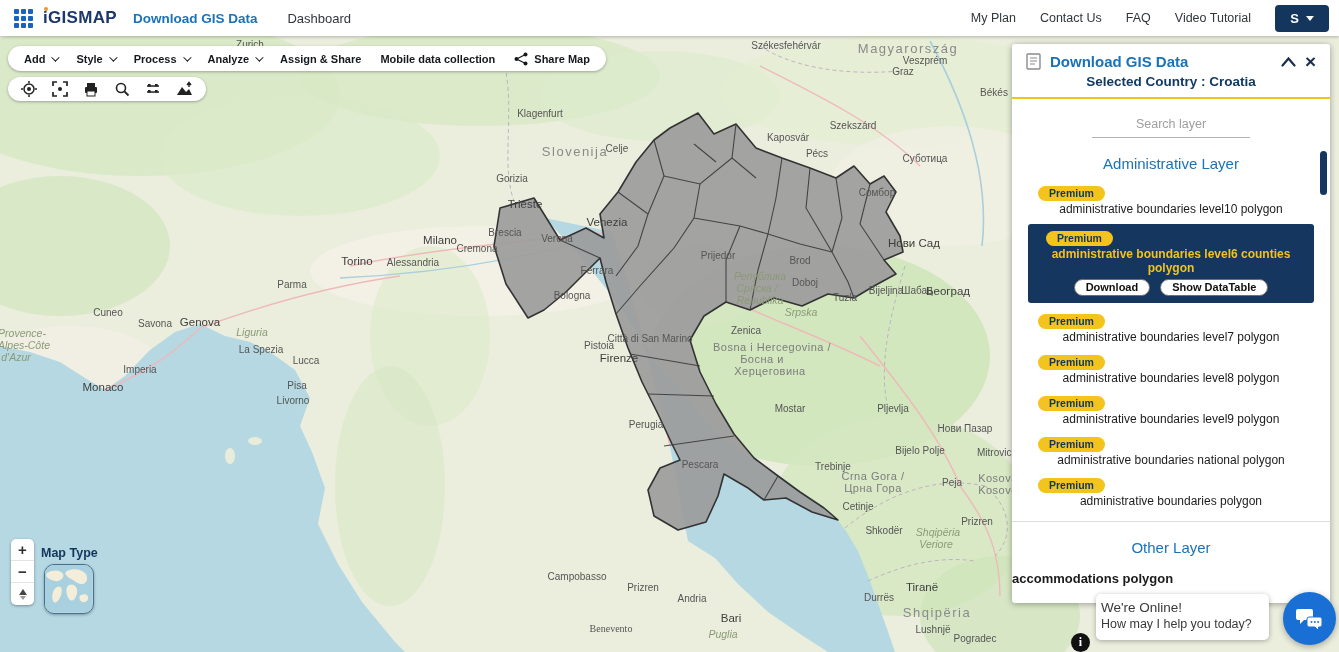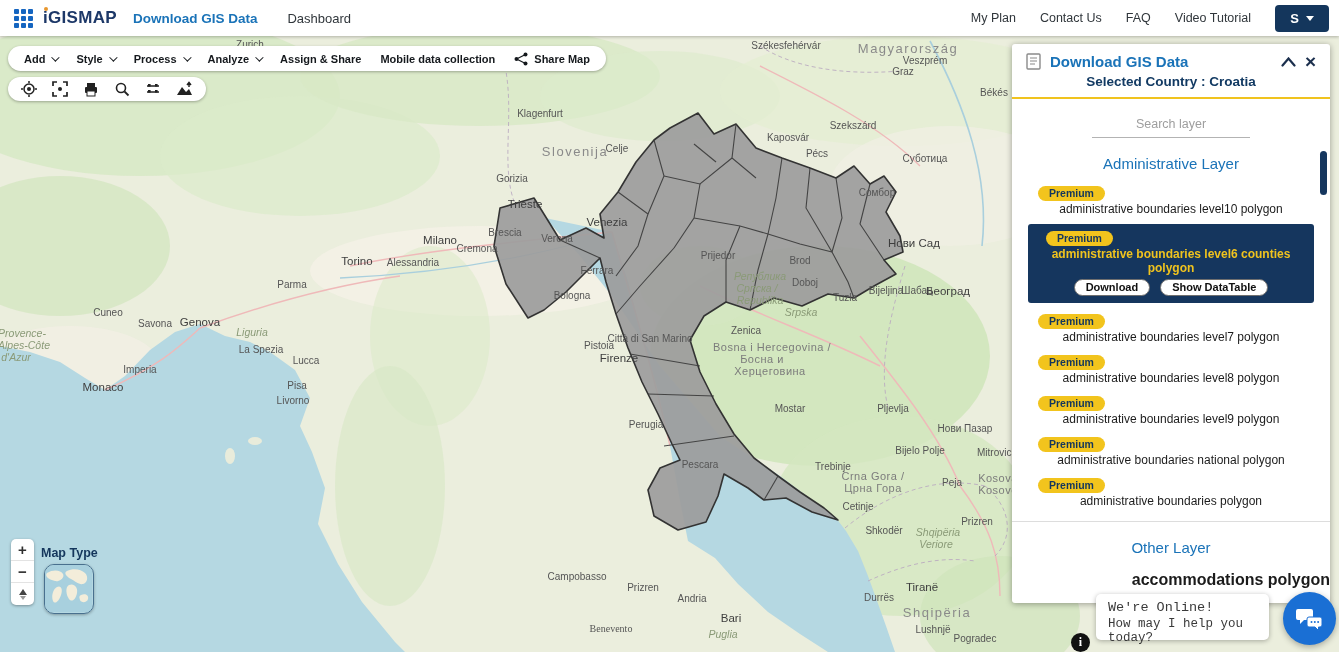--- a/index.html
+++ b/index.html
@@ -74,27 +74,27 @@
   .prem-row { margin-bottom:8px; cursor:pointer; }
   .badge { display:inline-block; margin-left:26px; background:#f2c41d; color:#14365c;
            font-size:10.5px; font-weight:700; padding:1px 11px 2px; border-radius:9px; }
   .row-label { text-align:center; font-size:12px; font-weight:500; color:#1c1c1c; margin-top:1px; }
   .selected-row { background:#15365e; margin:2px 16px 8px; padding:4px 8px 7px; border-radius:3px; cursor:pointer; }
   .selected-row .badge { margin-left:10px; }
   .selected-row .row-label { color:#f0c31e; font-weight:700; }
   .action-btns { display:flex; justify-content:center; gap:10px; margin-top:4px; }
   .pill-btn { background:#fff; border:1px solid #6e6e6e; border-radius:10px; font-size:11px; font-weight:600;
               color:#101010; padding:1px 11px 2px; cursor:pointer; font-family:"Liberation Sans",sans-serif;text-align:center; }
-  .simple-row { text-align:right; font-size:16px; font-weight:600; color:#1b1b1b; margin:15px 0; cursor:pointer; }
+  .simple-row { text-align:left; font-size:13px; font-weight:600; color:#1b1b1b; margin:15px 0; cursor:pointer; }
   .scroll-thumb { position:absolute; right:3px; top:52px; width:7px; height:44px; background:#15365e; border-radius:4px; cursor:pointer; }
 
   
   .chat-tooltip { position:absolute; left:1096px; top:558px; width:173px; height:46px; background:#fff; border-radius:5px;
-                  box-shadow:0 1px 5px rgba(0,0,0,.3); padding:6px 12px; z-index:40;
-                  font-family:Liberation Mono, monospace; color:#3a3a3a; }
+                  box-shadow:0 1px 5px rgba(0,0,0,.3); padding:6px 5px; z-index:40;
+                  font-family:Liberation Sans, sans-serif; color:#3a3a3a; }
   .chat-line1 { font-size:13.5px; margin-bottom:2px; }
   .chat-line2 { font-size:12.5px; }
   .chat-fab { position:absolute; left:1283px; top:556px; width:53px; height:53px; border-radius:50%;
               background:#1a6fd4; border:none; z-index:41; cursor:pointer; display:flex; align-items:center; justify-content:center;
               box-shadow:0 2px 6px rgba(0,0,0,.3); }
   .info-fab { position:absolute; left:1071px; top:597px; width:19px; height:19px; border-radius:50%;
               background:#111; color:#fff; z-index:41; font-family:"Liberation Serif",serif; font-size:12px; font-weight:700;
               display:flex; align-items:center; justify-content:center; cursor:pointer; }
 </style>
 </head>

